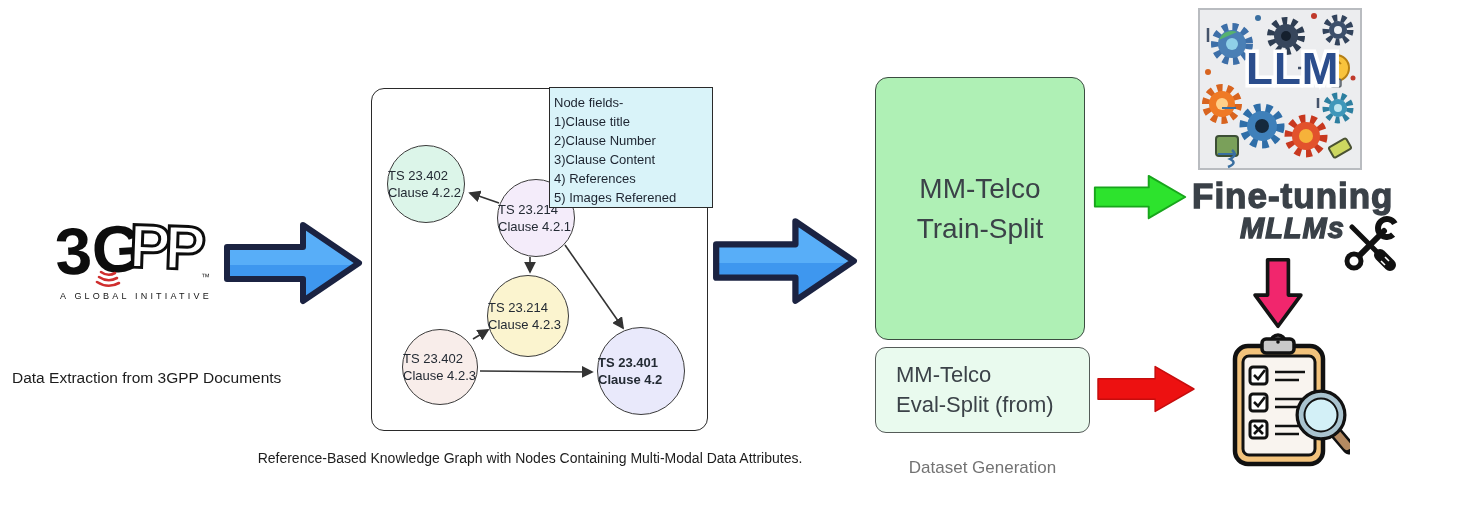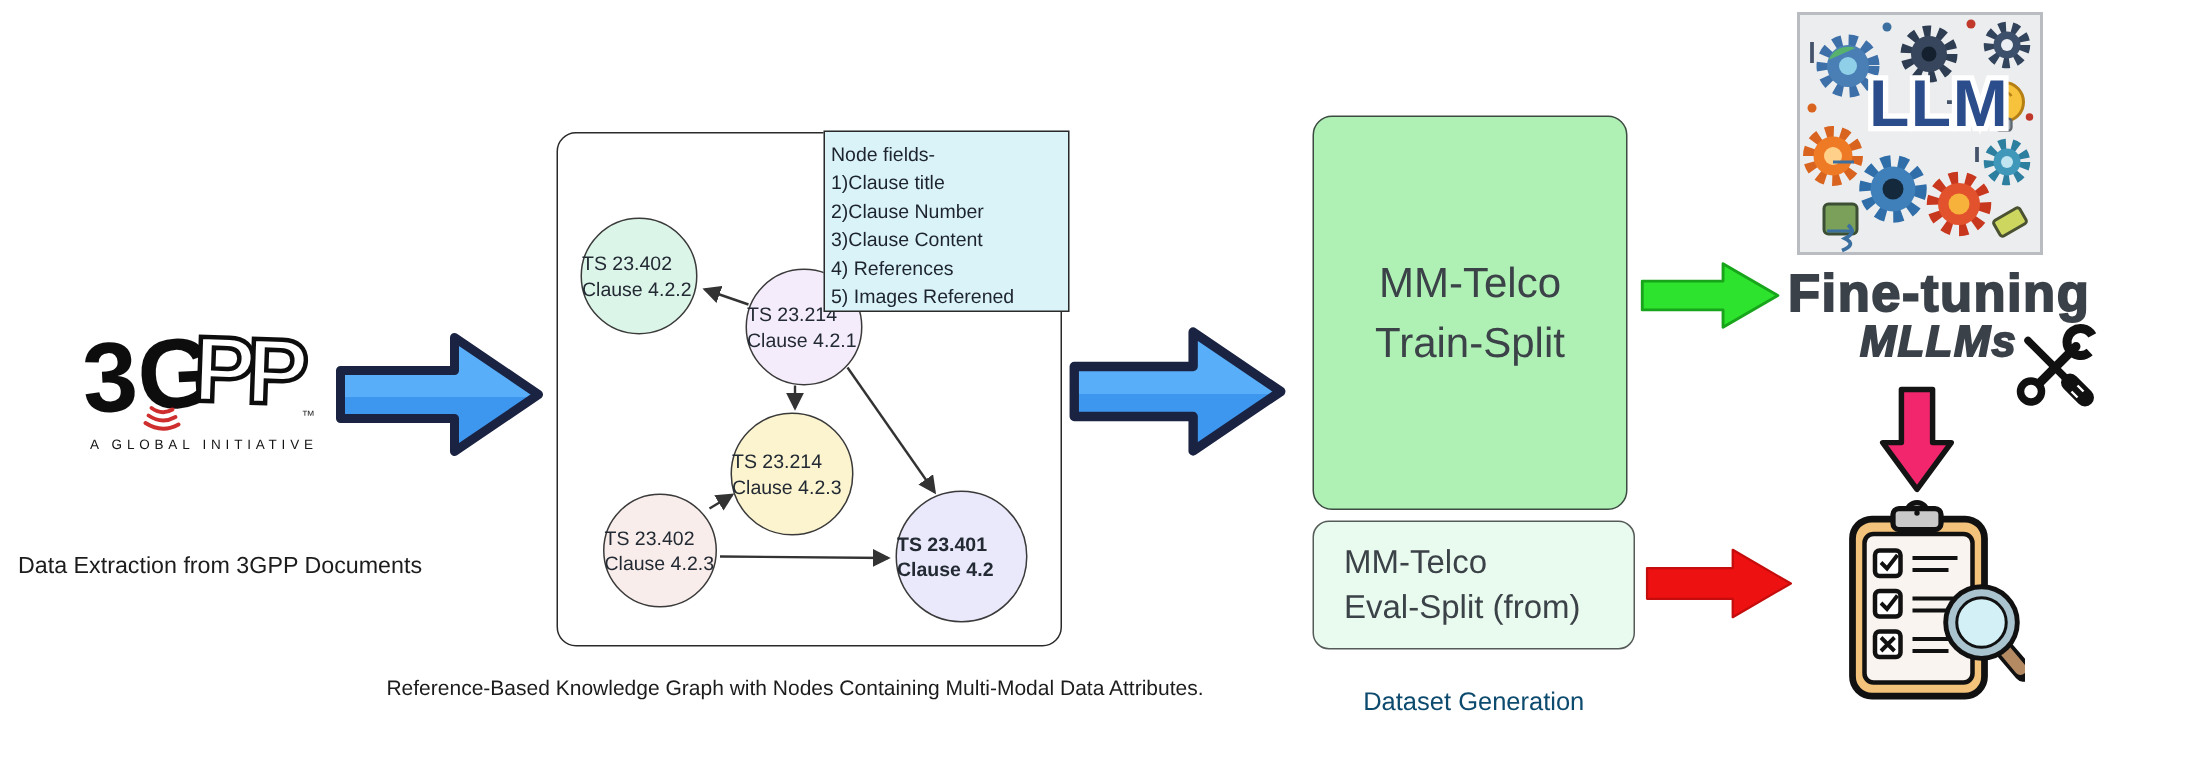--- a/index.html
+++ b/index.html
@@ -31,21 +31,21 @@
   .cap2 { left:196px; top:450px; width:668px; text-align:center; font-size:14px; }
 
   
   .train-box { left:875px; top:77px; width:210px; height:263px; background:#aff0b5;
     border:1.6px solid #3c4b41; border-radius:13px; display:flex; flex-direction:column;
     align-items:center; justify-content:center; gap:8px;
     font-size:28px; color:#3b4248; }
   .eval-box { left:875px; top:347px; width:215px; height:86px; background:#e9faee;
     border:1.6px solid #545b58; border-radius:11px; display:flex; flex-direction:column;
     justify-content:center; padding-left:20px; gap:4px; font-size:22px; color:#3b4248; }
-  .cap3 { left:875px; top:458px; width:215px; text-align:center; font-size:17px; color:#0c4a6e; }
+  .cap3 { left:875px; top:458px; width:215px; text-align:center; font-size:17px; color:#737373; }
 
   
   .llm-img { left:1198px; top:8px; width:164px; height:162px; }
   .heavy { font-weight:bold; color:#3a4148; -webkit-text-stroke:1.3px #3a4148; }
   .ft1 { left:1192px; top:176px; font-size:35px; letter-spacing:1px; }
   .ft2 { left:1240px; top:212px; font-size:29px; letter-spacing:1px;font-style:italic; }
   .tools-icon { left:1340px; top:214px; }
   .bm { left:1345px; top:364px; font-size:21px; line-height:29px; -webkit-text-stroke:1px #333a40; }
 </style>
 </head>

